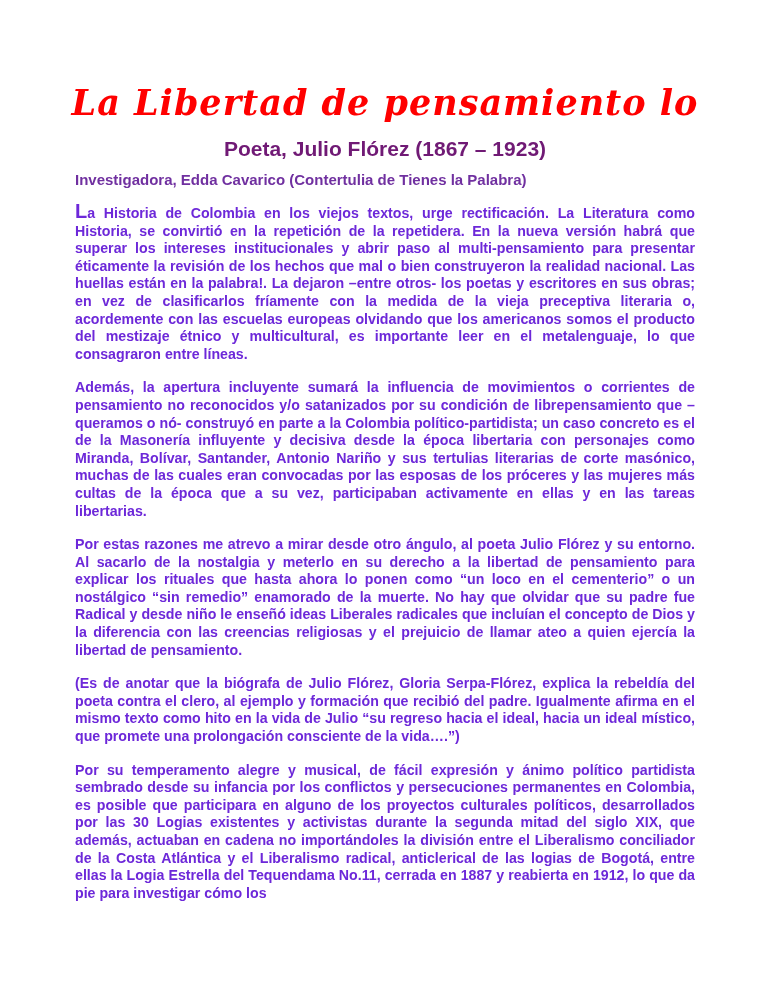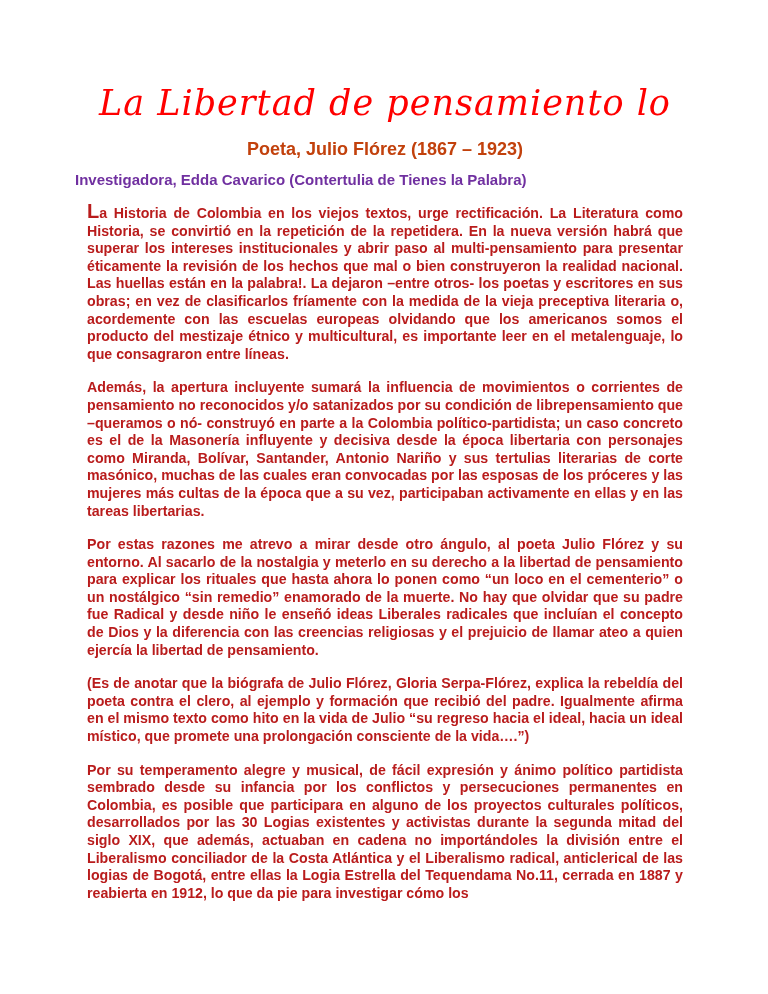--- a/index.html
+++ b/index.html
@@ -1,55 +1,55 @@
 <!DOCTYPE html>
 <html><head>
   <meta charset="utf-8">
   <style>
     html, body { margin: 0; padding: 0; background: #ffffff; }
     body { width: 768px; height: 994px; overflow: hidden; position: relative; }
     .page { position: absolute; left: 75px; top: 78px; width: 620px; }
     .title {
       font-family: "DejaVu Serif", serif;
       font-style: italic;
-      font-weight: normal;
+      font-weight: bold;
       color: #ff0000;
       font-size: 35px;
       line-height: 50px;
       text-align: center;
       margin: 0;
       letter-spacing: 1px;
       width: 640px;
       margin-left: -10px;
     }
     .subtitle {
       font-family: "Liberation Sans", sans-serif;
       font-weight: bold;
-      color: #c2410c;
-      font-size: 18px;
+      color: #701a75;
+      font-size: 21px;
       text-align: center;
       margin: 9px 0 0 0;
       line-height: 24px;
     }
     .author {
       font-family: "Liberation Sans", sans-serif;
       font-weight: bold;
       color: #7030a0;
       font-size: 15px;
       margin: 10px 0 0 0;
       line-height: 18px;
     }
     .body-para {
       font-family: "Liberation Sans", sans-serif;
       font-weight: bold;
-      color: #b91c1c;
+      color: #6d28d9;
       font-size: 14.2px;
       line-height: 17.6px;
       text-align: justify;
-      margin: 12px;
+      margin: 0;
     }
     .p1 { margin-top: 14px; }
     .para-gap { margin-top: 16px; }
     .dropcap { font-size: 20px; line-height: 17px; }
   </style>
 </head>
 <body>
 
 <div class="page">
   <h1 class="title">

